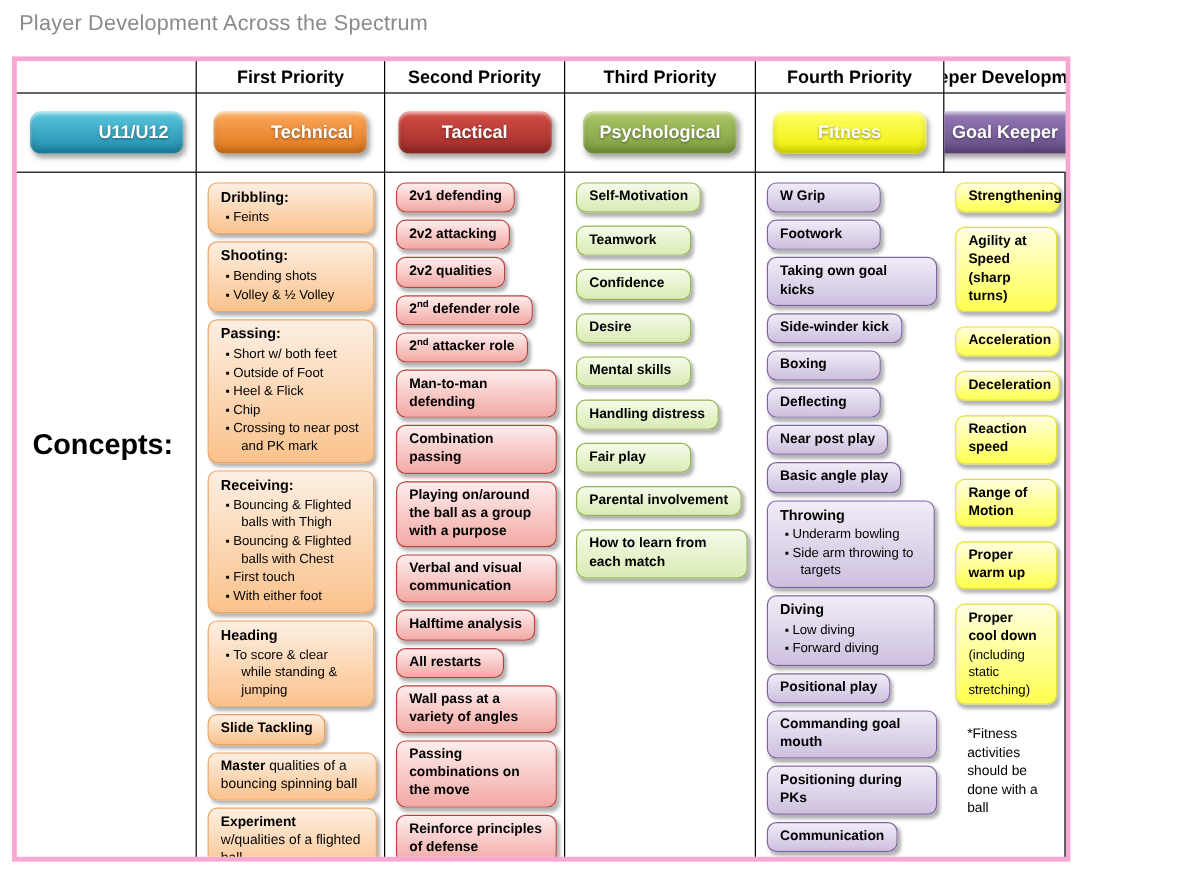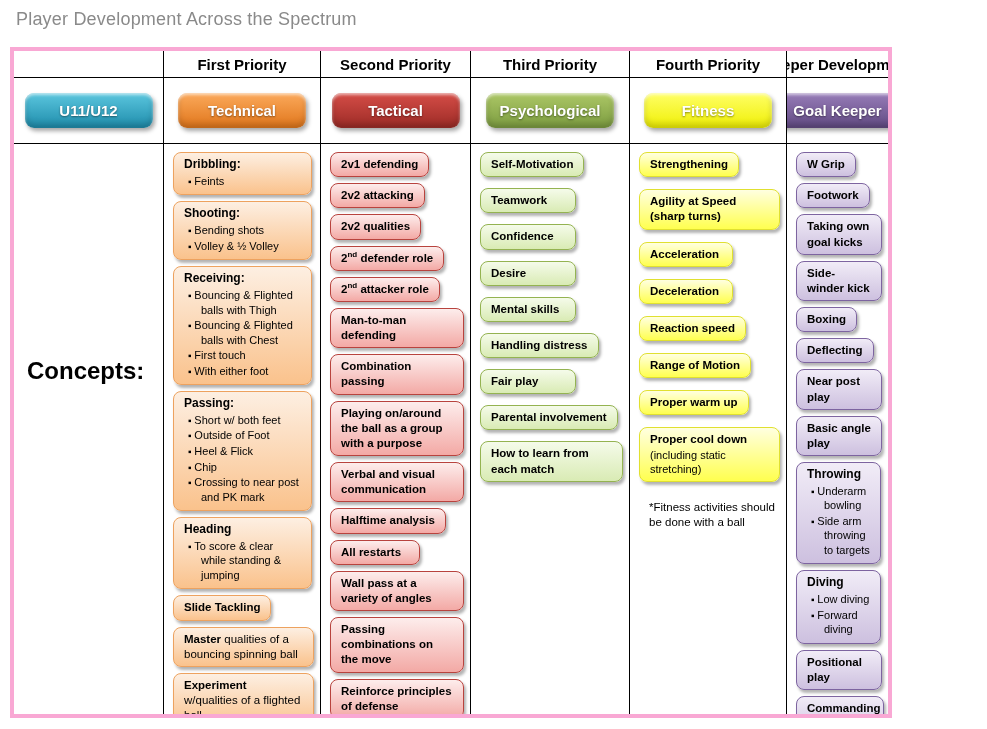--- a/index.html
+++ b/index.html
@@ -58,24 +58,24 @@
 <div class="dev-table">
 
   <div class="cell th"></div>
   <div class="cell th">First Priority</div>
   <div class="cell th">Second Priority</div>
   <div class="cell th">Third Priority</div>
   <div class="cell th">Fourth Priority</div>
   <div class="cell th lastcol">Keeper Development</div>
 
   <div class="cell btn-cell">
-    <div class="pill" style="background: linear-gradient(rgb(91, 198, 222) 0%, rgb(30, 140, 171) 100%);">U11/U12</div>
-  </div>
-  <div class="cell btn-cell">
-    <div class="pill" style="background: linear-gradient(rgb(251, 169, 91) 0%, rgb(224, 118, 27) 100%);">Technical</div>
+    <div class="pill" style="background: linear-gradient(rgb(91, 198, 222) 0%, rgb(30, 140, 171) 100%); text-align: right;">U11/U12</div>
+  </div>
+  <div class="cell btn-cell">
+    <div class="pill" style="background: linear-gradient(rgb(251, 169, 91) 0%, rgb(224, 118, 27) 100%); text-align: right;">Technical</div>
   </div>
   <div class="cell btn-cell">
     <div class="pill" style="background: linear-gradient(rgb(213, 77, 71) 0%, rgb(156, 43, 38) 100%);">Tactical</div>
   </div>
   <div class="cell btn-cell">
     <div class="pill" style="background: linear-gradient(rgb(172, 199, 102) 0%, rgb(124, 156, 64) 100%); text-align: center;">Psychological</div>
   </div>
   <div class="cell btn-cell">
     <div class="pill" style="background: linear-gradient(rgb(255, 255, 102) 0%, rgb(239, 239, 5) 100%);">Fitness</div>
   </div>
@@ -89,42 +89,42 @@
         <div class="box-title">Dribbling:</div>
         <ul class="box-bullets">
           <li>Feints</li>
         </ul>
       </div>
       <div class="cbox wide">
         <div class="box-title">Shooting:</div>
         <ul class="box-bullets">
           <li>Bending shots</li>
           <li>Volley &amp; ½ Volley</li>
-        </ul>
-      </div>
-      <div class="cbox wide">
-        <div class="box-title">Receiving:</div>
-        <ul class="box-bullets">
-          <li>Bouncing &amp; Flighted balls with Thigh</li>
-          <li>Bouncing &amp; Flighted balls with Chest</li>
-          <li>First touch</li>
-          <li>With either foot</li>
         </ul>
       </div>
       <div class="cbox wide">
         <div class="box-title">Passing:</div>
         <ul class="box-bullets">
           <li>Short w/ both feet</li>
           <li>Outside of Foot</li>
           <li>Heel &amp; Flick</li>
           <li>Chip</li>
           <li>Crossing to near post and PK mark</li>
         </ul>
       </div>
       <div class="cbox wide">
+        <div class="box-title">Receiving:</div>
+        <ul class="box-bullets">
+          <li>Bouncing &amp; Flighted balls with Thigh</li>
+          <li>Bouncing &amp; Flighted balls with Chest</li>
+          <li>First touch</li>
+          <li>With either foot</li>
+        </ul>
+      </div>
+      <div class="cbox wide">
         <div class="box-title">Heading</div>
         <ul class="box-bullets">
           <li>To score &amp; clear while standing &amp; jumping</li>
         </ul>
       </div>
       <div class="cbox">
         <div class="box-text">Slide Tackling</div>
       </div>
       <div class="cbox">
         <div class="box-text"><b>Master</b> <span class="nrm">qualities of a bouncing spinning ball</span></div>
@@ -197,20 +197,72 @@
         <div class="box-text">Handling distress</div>
       </div>
       <div class="cbox">
         <div class="box-text">Fair play</div>
       </div>
       <div class="cbox">
         <div class="box-text">Parental involvement</div>
       </div>
       <div class="cbox">
         <div class="box-text">How to learn from each match</div>
+      </div>
+    </div>
+  <div class="cell lastrow lastcol col" data-col="4" style="--light: #F1ECF7; --dark: #CDC0DF; --border: #7D64A0;">
+      <div class="cbox">
+        <div class="box-text">W Grip</div>
+      </div>
+      <div class="cbox">
+        <div class="box-text">Footwork</div>
+      </div>
+      <div class="cbox">
+        <div class="box-text">Taking own goal kicks</div>
+      </div>
+      <div class="cbox">
+        <div class="box-text">Side-winder kick</div>
+      </div>
+      <div class="cbox">
+        <div class="box-text">Boxing</div>
+      </div>
+      <div class="cbox">
+        <div class="box-text">Deflecting</div>
+      </div>
+      <div class="cbox">
+        <div class="box-text">Near post play</div>
+      </div>
+      <div class="cbox">
+        <div class="box-text">Basic angle play</div>
+      </div>
+      <div class="cbox wide">
+        <div class="box-title">Throwing</div>
+        <ul class="box-bullets">
+          <li>Underarm bowling</li>
+          <li>Side arm throwing to targets</li>
+        </ul>
+      </div>
+      <div class="cbox wide">
+        <div class="box-title">Diving</div>
+        <ul class="box-bullets">
+          <li>Low diving</li>
+          <li>Forward diving</li>
+        </ul>
+      </div>
+      <div class="cbox">
+        <div class="box-text">Positional play</div>
+      </div>
+      <div class="cbox">
+        <div class="box-text">Commanding goal mouth</div>
+      </div>
+      <div class="cbox">
+        <div class="box-text">Positioning during PKs</div>
+      </div>
+      <div class="cbox">
+        <div class="box-text">Communication</div>
       </div>
     </div>
   <div class="cell lastrow col" data-col="3" style="--light: #FFFFE0; --dark: #FFFF4F; --border: #E0E030;">
       <div class="cbox">
         <div class="box-text">Strengthening</div>
       </div>
       <div class="cbox">
         <div class="box-text">Agility at Speed (sharp turns)</div>
       </div>
       <div class="cbox">
@@ -227,65 +279,13 @@
       </div>
       <div class="cbox">
         <div class="box-text">Proper warm up</div>
       </div>
       <div class="cbox">
         <div class="box-text">Proper cool down</div>
         <div class="box-plain">(including static stretching)</div>
       </div>
       <div class="col-note">*Fitness activities should be done with a ball</div>
     </div>
-  <div class="cell lastrow lastcol col" data-col="4" style="--light: #F1ECF7; --dark: #CDC0DF; --border: #7D64A0;">
-      <div class="cbox">
-        <div class="box-text">W Grip</div>
-      </div>
-      <div class="cbox">
-        <div class="box-text">Footwork</div>
-      </div>
-      <div class="cbox">
-        <div class="box-text">Taking own goal kicks</div>
-      </div>
-      <div class="cbox">
-        <div class="box-text">Side-winder kick</div>
-      </div>
-      <div class="cbox">
-        <div class="box-text">Boxing</div>
-      </div>
-      <div class="cbox">
-        <div class="box-text">Deflecting</div>
-      </div>
-      <div class="cbox">
-        <div class="box-text">Near post play</div>
-      </div>
-      <div class="cbox">
-        <div class="box-text">Basic angle play</div>
-      </div>
-      <div class="cbox wide">
-        <div class="box-title">Throwing</div>
-        <ul class="box-bullets">
-          <li>Underarm bowling</li>
-          <li>Side arm throwing to targets</li>
-        </ul>
-      </div>
-      <div class="cbox wide">
-        <div class="box-title">Diving</div>
-        <ul class="box-bullets">
-          <li>Low diving</li>
-          <li>Forward diving</li>
-        </ul>
-      </div>
-      <div class="cbox">
-        <div class="box-text">Positional play</div>
-      </div>
-      <div class="cbox">
-        <div class="box-text">Commanding goal mouth</div>
-      </div>
-      <div class="cbox">
-        <div class="box-text">Positioning during PKs</div>
-      </div>
-      <div class="cbox">
-        <div class="box-text">Communication</div>
-      </div>
-    </div>
 </div>
 
 </body></html>

